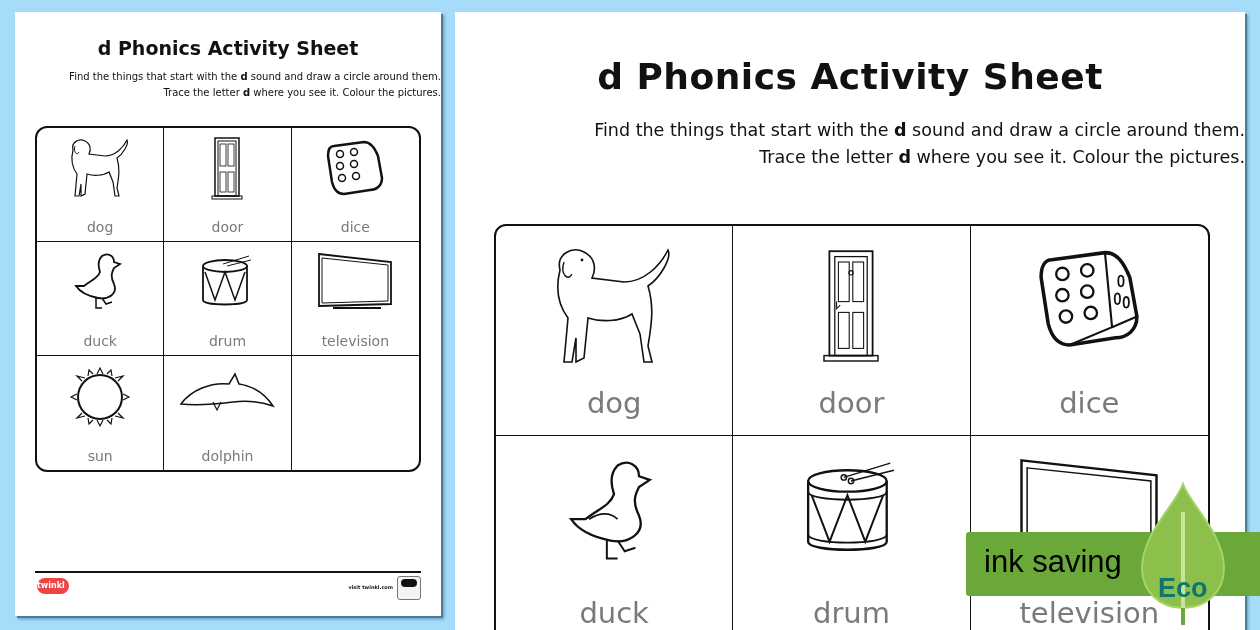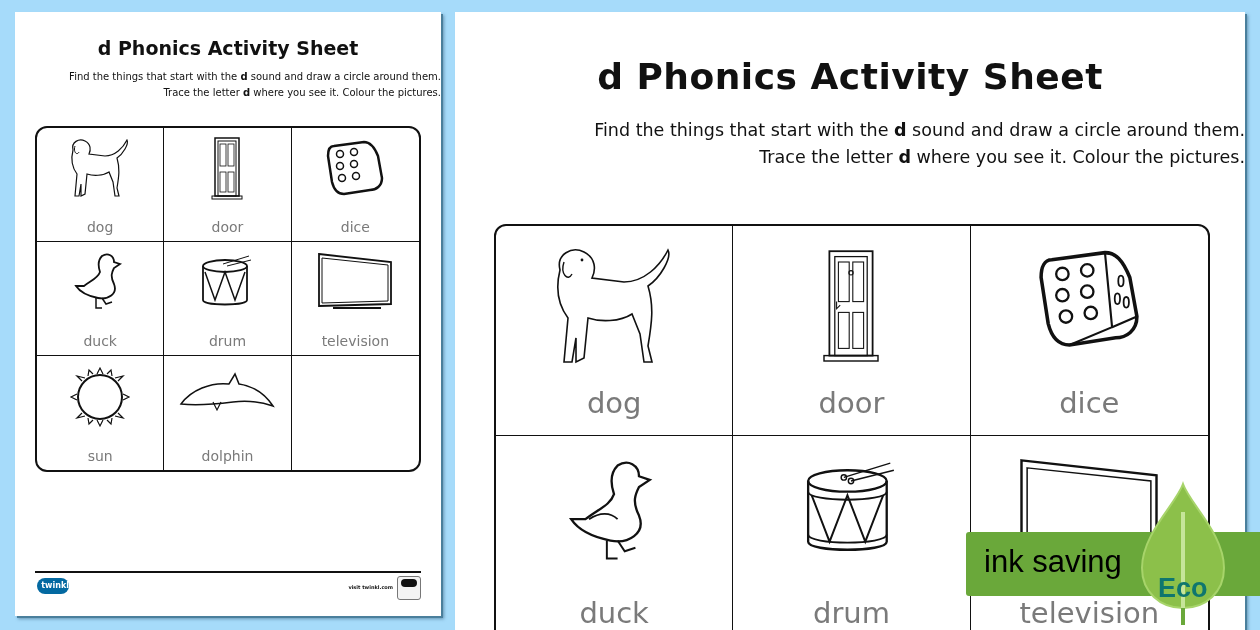--- a/index.html
+++ b/index.html
@@ -38,22 +38,22 @@
   #grid-small .cell:nth-child(n+7) { border-bottom:none; }
   #grid-small .pic { top:8px; height:68px; }
   #grid-small .word { bottom:6px; font-size:14px; }
 
   #grid-large { left:39px; top:212px; width:712px; height:460px; grid-template-rows:210px 210px 40px; }
   #grid-large .pic { top:16px; height:140px; }
   #grid-large .word { top:160px; font-size:29px; }
 
   .footer-line { position:absolute; left:20px; right:20px; top:559px; height:2px; background:#111; }
   .twinkl-logo {
-    position:absolute; left:22px; top:566px; width:32px; height:16px; background:#0369a1; border-radius:9px;
-    color:#fff; font-size:8px; font-weight:bold; text-align:right; line-height:16px;
+    position:absolute; left:22px; top:566px; width:32px; height:16px; background:#ef4444; border-radius:9px;
+    color:#fff; font-size:8px; font-weight:bold; text-align:left; line-height:16px;
   }
   .visit { position:absolute; right:48px; top:572px; font-size:5px; color:#111; font-weight:bold; }
   .badge { position:absolute; right:20px; top:564px; width:22px; height:22px; border:1px solid #777; border-radius:3px; background:#f4f4f4; }
   .badge::before { content:""; position:absolute; left:3px; top:2px; width:16px; height:8px; background:#111; border-radius:6px; }
 
   
   .eco-banner {
     position:absolute; left:966px; top:532px; width:294px; height:64px;
     background:#6aa83a; border-top-left-radius:3px; border-bottom-left-radius:3px;
   }

